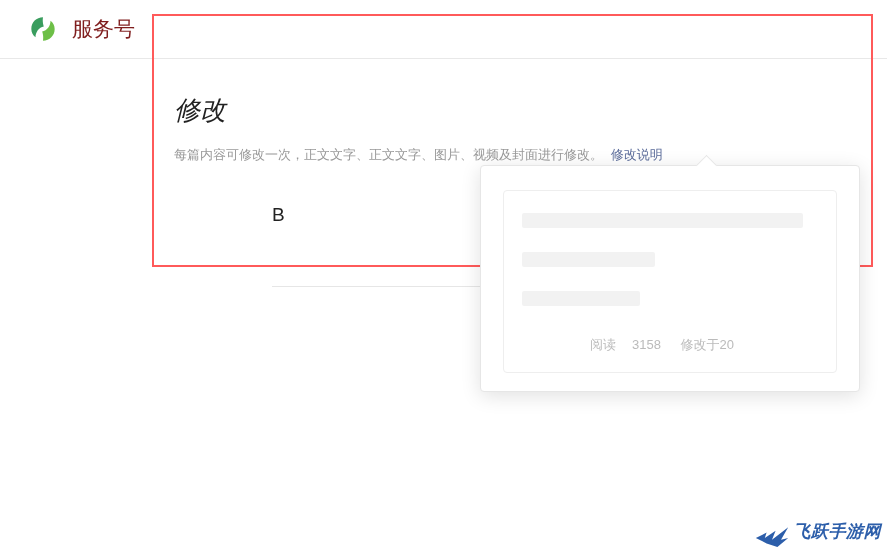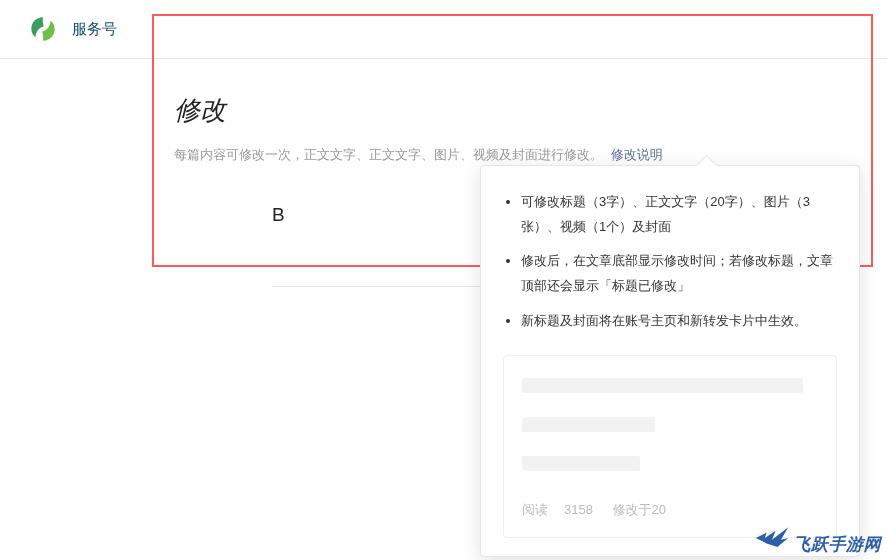--- a/index.html
+++ b/index.html
@@ -19,22 +19,22 @@
       background: #fff;
     }
     .logo-icon {
       width: 30px;
       height: 30px;
       position: relative;
       margin-right: 14px;
     }
     .logo-icon svg { width: 30px; height: 30px; }
     .logo-text {
-      font-size: 15px;
-      color: #0c4a6e;
+      font-size: 21px;
+      color: #7f1d1d;
       font-weight: 400;
     }
     .content-area {
       padding: 0 0 0 152px;
       position: relative;
     }
     .highlight-box {
       position: absolute;
       left: 152px;
       top: 14px;
@@ -119,41 +119,42 @@
       font-size: 13px;
       color: #333;
       line-height: 1.9;
       margin-bottom: 10px;
     }
     .preview-card {
       border: 1px solid #eee;
       border-radius: 4px;
       padding: 22px 18px 18px 18px;
       background: #fff;
+      text-align: center;
     }
     .skeleton-line {
       height: 15px;
       background: #f2f2f2;
       border-radius: 2px;
       margin-bottom: 24px;
     }
     .skeleton-line.short { width: 45%; }
     .skeleton-line.med { width: 95%; }
     .skeleton-line.med2 { width: 40%; margin-bottom: 30px; }
     .preview-footer {
       font-size: 13px;
       color: #bbb;
     }
     .preview-footer span { margin-right: 16px; }
     .watermark {
       position: absolute;
       right: 6px;
       bottom: 4px;
       display: flex;
-      align-items: flex-end;
+      align-items: flex-start;
       z-index: 20;
     }
     .watermark-icon {
       width: 36px;
       height: 36px;
       margin-right: 4px;
     }
     .watermark-text {
       font-size: 17px;
       color: #2c5eaa;
@@ -187,25 +188,20 @@
       <div class="article-b">B</div>
       <div class="article-20">20</div>
       <hr class="article-divider">
     </div>
   </div>
 </div>
 
 <div class="highlight-box"></div>
 
 <div class="tooltip-popup">
-  <ul class="tooltip-list">
-    <li>可修改标题（3字）、正文文字（20字）、图片（3张）、视频（1个）及封面</li>
-    <li>修改后，在文章底部显示修改时间；若修改标题，文章顶部还会显示「标题已修改」</li>
-    <li>新标题及封面将在账号主页和新转发卡片中生效。</li>
-  </ul>
   <div class="preview-card">
     <div class="skeleton-line med"></div>
     <div class="skeleton-line short"></div>
     <div class="skeleton-line med2"></div>
     <div class="preview-footer">
       <span>阅读</span><span>3158</span>
       <span>修改于20</span>
     </div>
   </div>
 </div>

